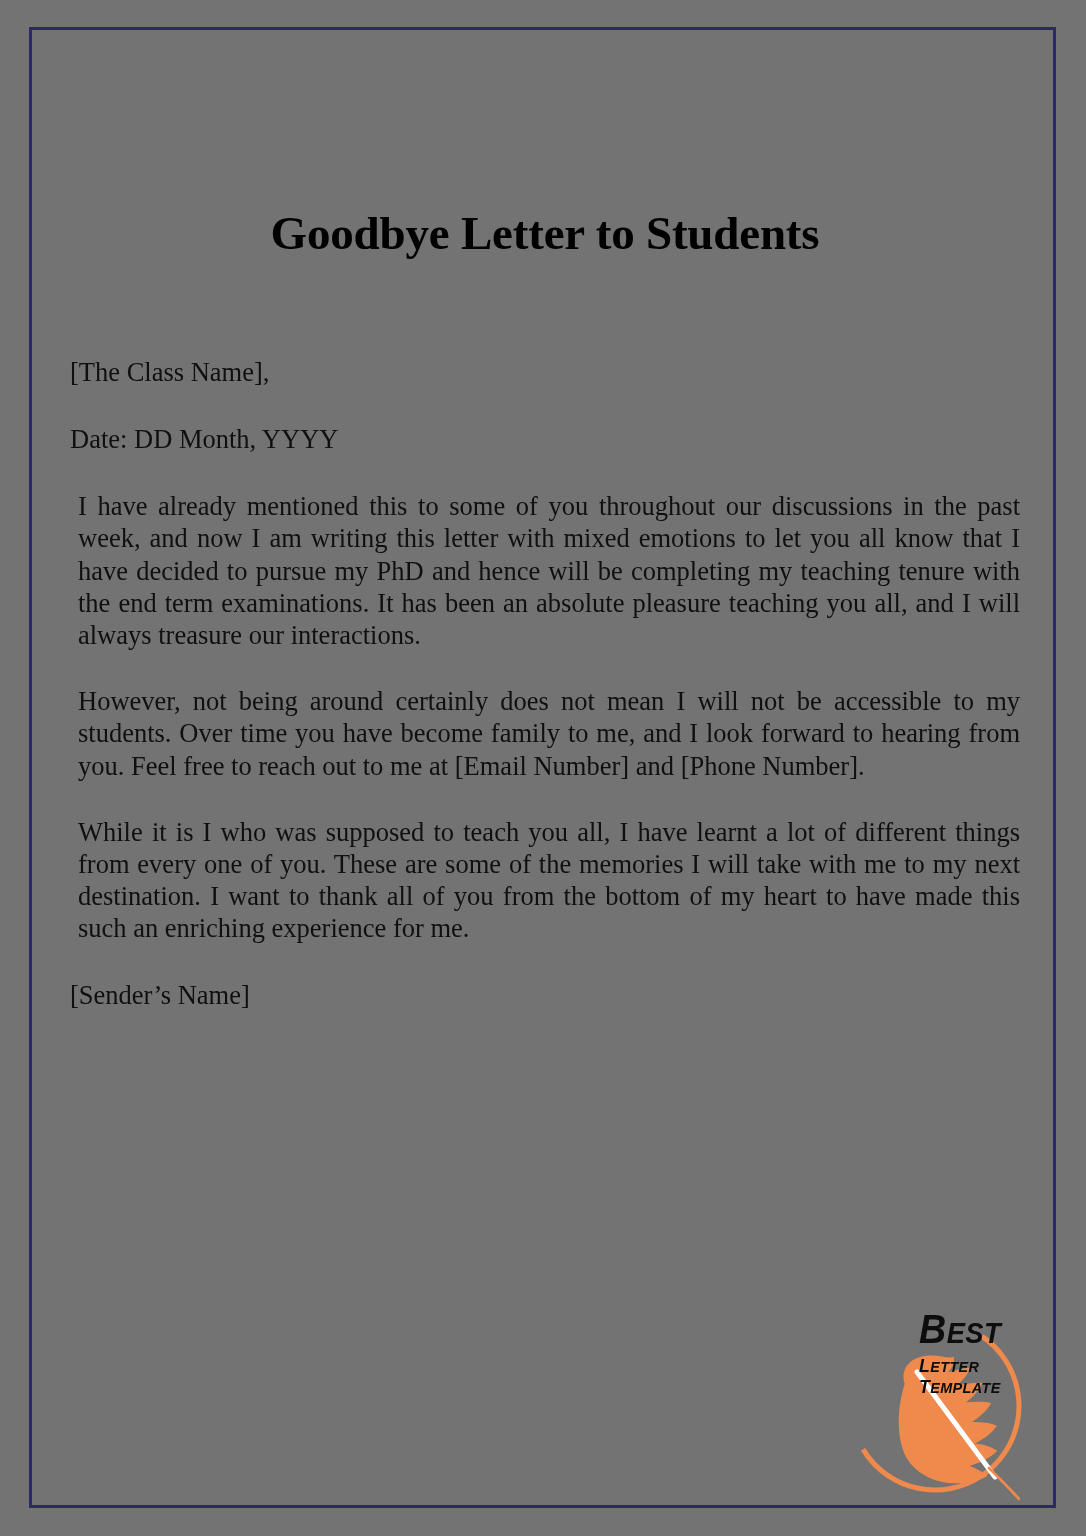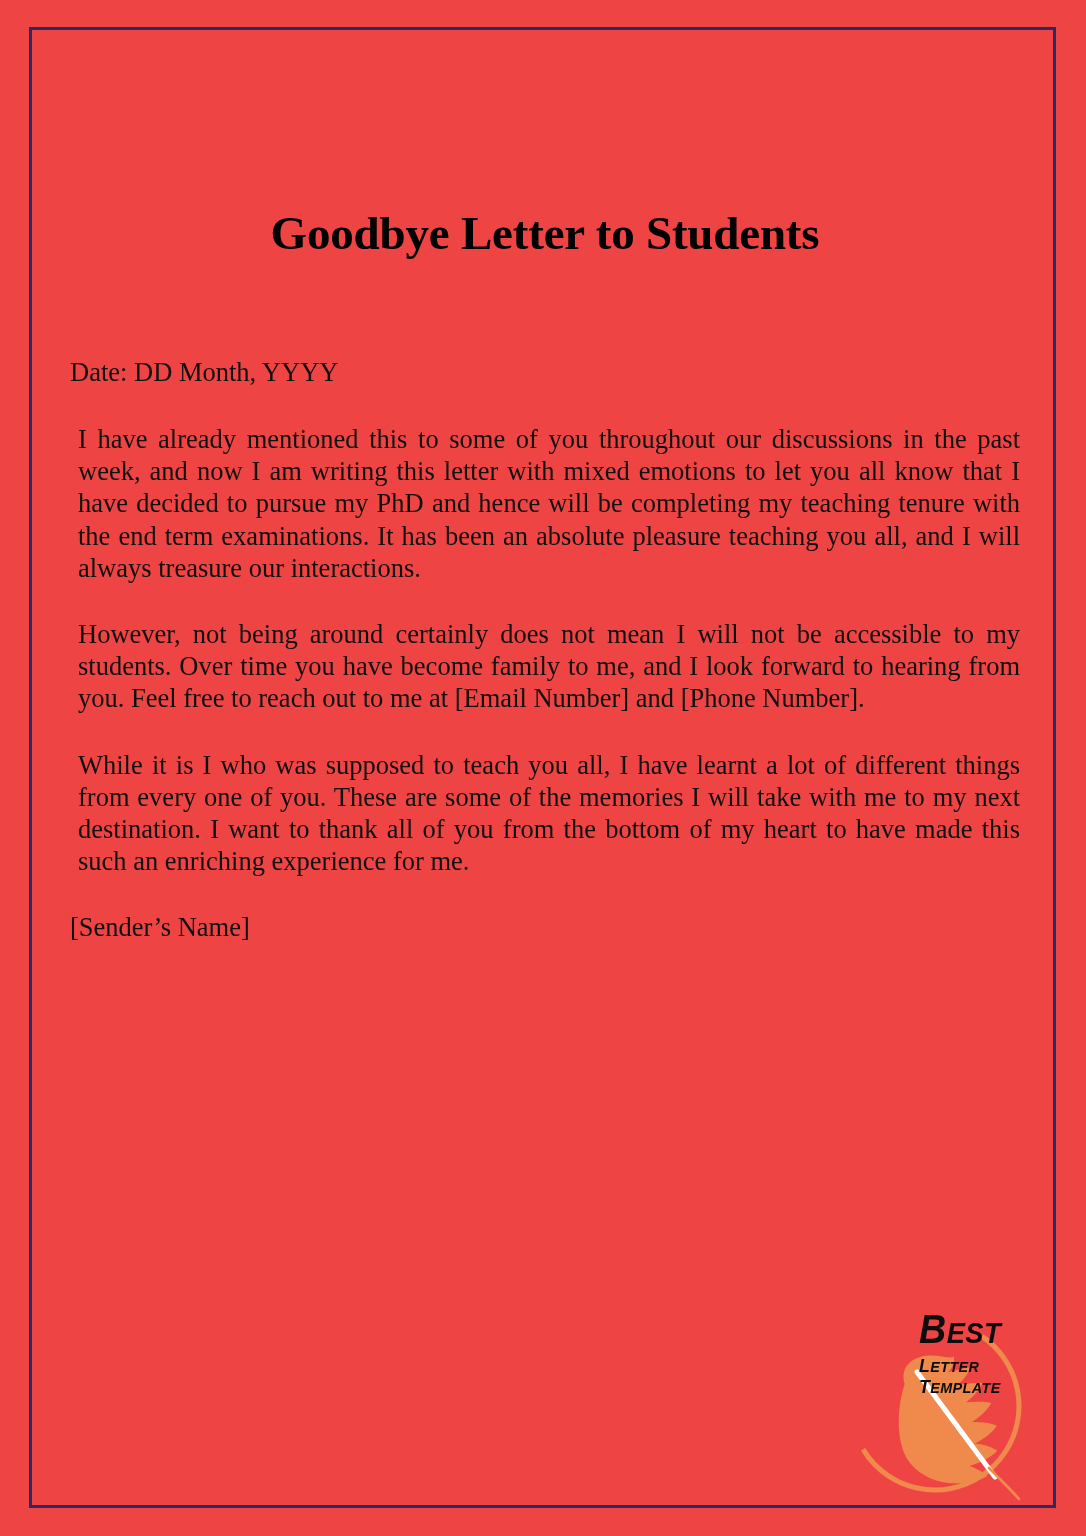--- a/index.html
+++ b/index.html
@@ -14,21 +14,21 @@
     overflow: hidden;
     font-family: "Liberation Serif", "DejaVu Serif", serif;
   }
 
   
   #page-sheet {
     position: absolute;
     left: 0; top: 0;
     width: 1086px;
     height: 1536px;
-    background: #ef4444;
+    background: #737373;
   }
   #page-border {
     position: absolute;
     left: 29px;
     top: 27px;
     width: 1027px;
     height: 1481px;
     border: 3px solid #2c2a64;
     box-sizing: border-box;
     background: transparent;
@@ -135,20 +135,21 @@
 
   <div id="page-border"></div>
 
   <div id="letter-body">
 
     <h1 id="letter-title">Goodbye Letter to Students</h1>
 
     <div id="letter-content">
 
 
+      <p class="letter-line">[The Class Name],</p>
 
       <p class="letter-line">Date: DD Month, YYYY</p>
 
 
       <p class="letter-para">I have already mentioned this to some of you throughout our discussions in the past week, and now I am writing this letter with mixed emotions to let you all know that I have decided to pursue my PhD and hence will be completing my teaching tenure with the end term examinations. It has been an absolute pleasure teaching you all, and I will always treasure our interactions.</p>
 
       <p class="letter-para">However, not being around certainly does not mean I will not be accessible to my students. Over time you have become family to me, and I look forward to hearing from you. Feel free to reach out to me at [Email Number] and [Phone Number].</p>
 
       <p class="letter-para">While it is I who was supposed to teach you all, I have learnt a lot of different things from every one of you. These are some of the memories I will take with me to my next destination. I want to thank all of you from the bottom of my heart to have made this such an enriching experience for me.</p>
 

